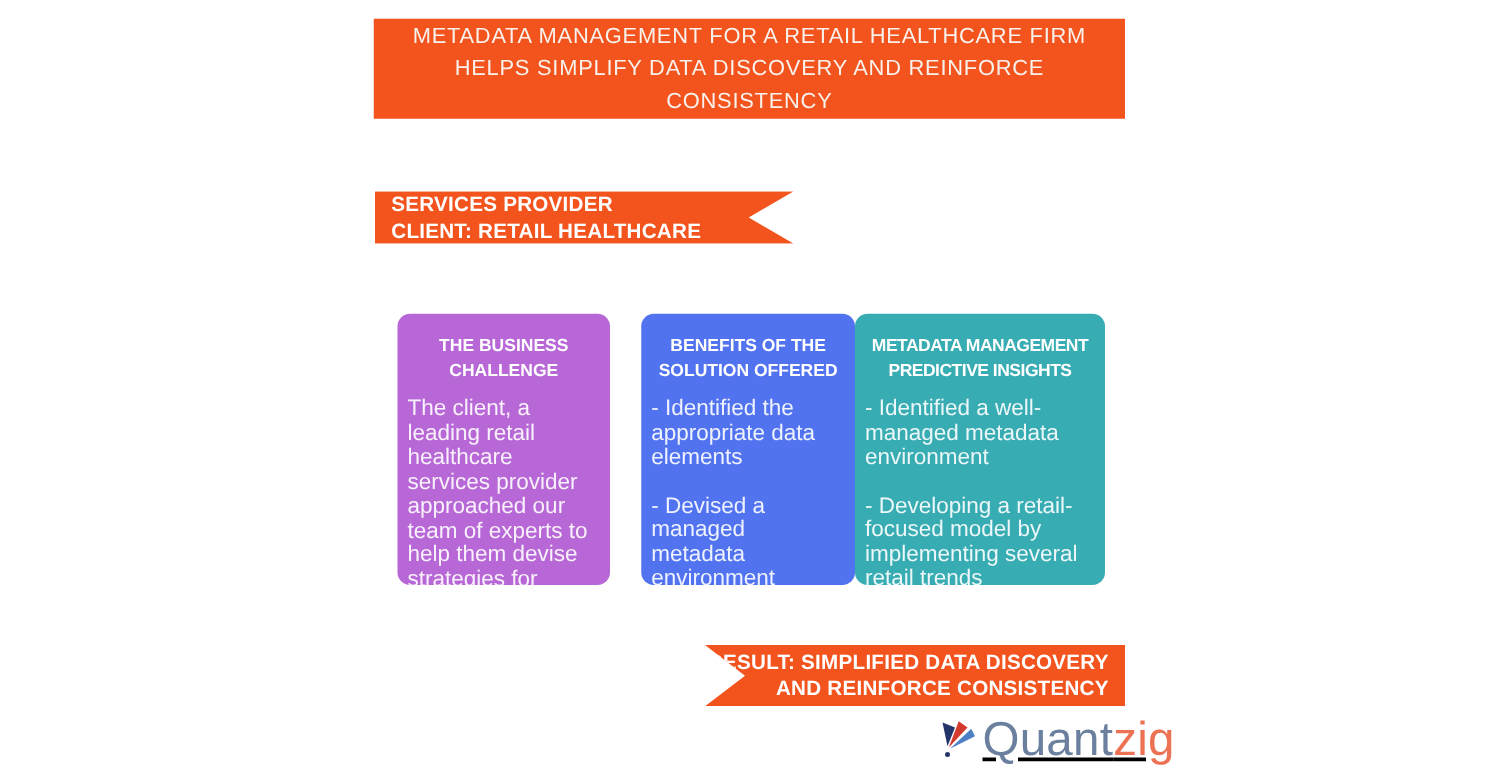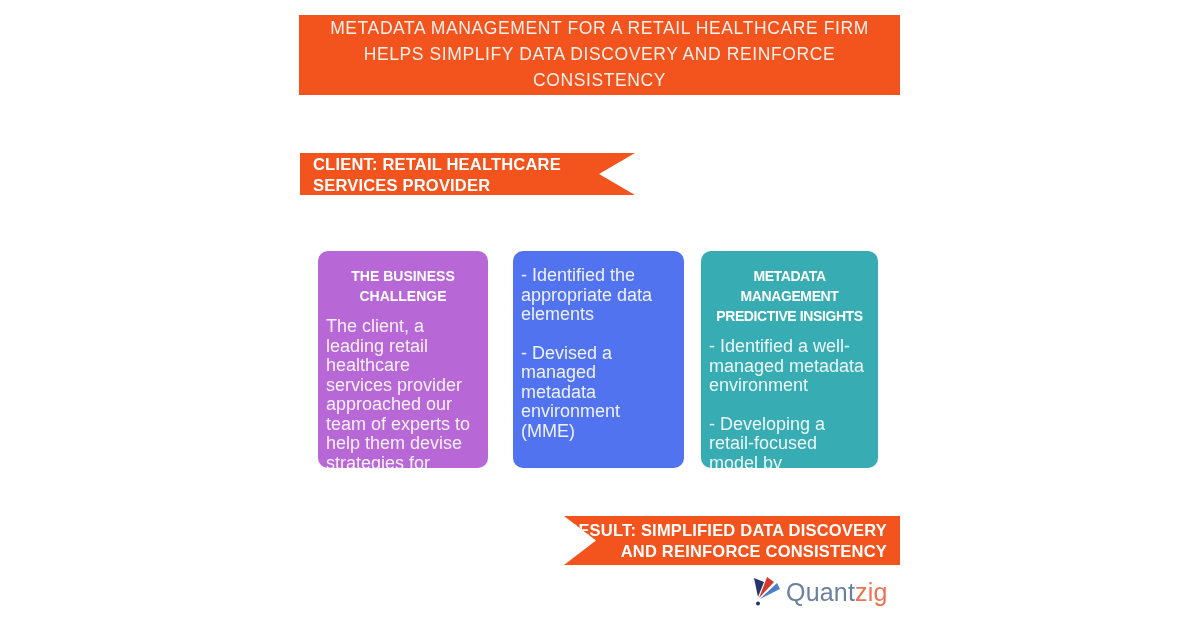--- a/index.html
+++ b/index.html
@@ -50,21 +50,21 @@
   
   .card {
     position: absolute;
     top: 251px;
     height: 217px;
     border-radius: 10px;
     padding: 15px 8px 0 8px;
   }
   .card-purple { left: 318px; width: 170px; }
   .card-blue   { left: 513px; width: 171px; }
-  .card-teal   { left: 701px; width: 177px; }
+  .card-teal   { left: 684px; width: 200px; }
   .card .card-title {
     color: #ffffff;
     font-weight: 700;
     font-size: 14px;
     line-height: 20px;
     text-align: center;
     margin-bottom: 11px;
   }
   .card-teal .card-title { letter-spacing: -0.4px; padding: 0; margin-left: -4px; margin-right: -4px; }
   .card .card-body p {
@@ -93,51 +93,53 @@
   }
 
   
   .logo {
     position: absolute;
     left: 753px; top: 575px;
     display: flex; align-items: flex-end;
   }
   .logo svg { display: block; margin-right: 3px; }
   .logo .logo-text {
-    font-size: 25px;
+    font-size: 38px;
     line-height: 30px;
     font-weight: 400;
     letter-spacing: 0.2px;
+    text-decoration: underline;
   }
 </style>
 </head>
 <body>
 
 <div class="canvas">
 
   <div class="header-banner" style="background: rgb(243, 83, 28);">
     <div class="title">
       <span>METADATA MANAGEMENT FOR A RETAIL HEALTHCARE FIRM HELPS</span>
       <span>SIMPLIFY DATA DISCOVERY AND REINFORCE CONSISTENCY</span>
     </div>
   </div>
 
   <div class="client-ribbon" style="background: rgb(243, 83, 28);">
+    <span class="line">SERVICES PROVIDER</span>
     <span class="line">CLIENT: RETAIL HEALTHCARE</span>
-    <span class="line">SERVICES PROVIDER</span>
   </div>
 
   <div class="card card-purple" style="background: rgb(183, 104, 214);">
     <div class="card-title">THE BUSINESS CHALLENGE</div>
     <div class="card-body">
       <p>The client, a leading retail healthcare services provider approached our team of experts to help them devise strategies for developing a good metadata management model.</p>
     </div>
   </div>
 
   <div class="card card-blue" style="background: rgb(82, 115, 240);">
+    <div class="card-title">BENEFITS OF THE SOLUTION OFFERED</div>
     <div class="card-body">
       <p>- Identified the appropriate data elements</p>
       <p>- Devised a managed metadata environment (MME)</p>
     </div>
   </div>
 
   <div class="card card-teal" style="background: rgb(56, 172, 179);">
     <div class="card-title">METADATA MANAGEMENT PREDICTIVE INSIGHTS</div>
     <div class="card-body">
       <p>- Identified a well-managed metadata environment</p>

